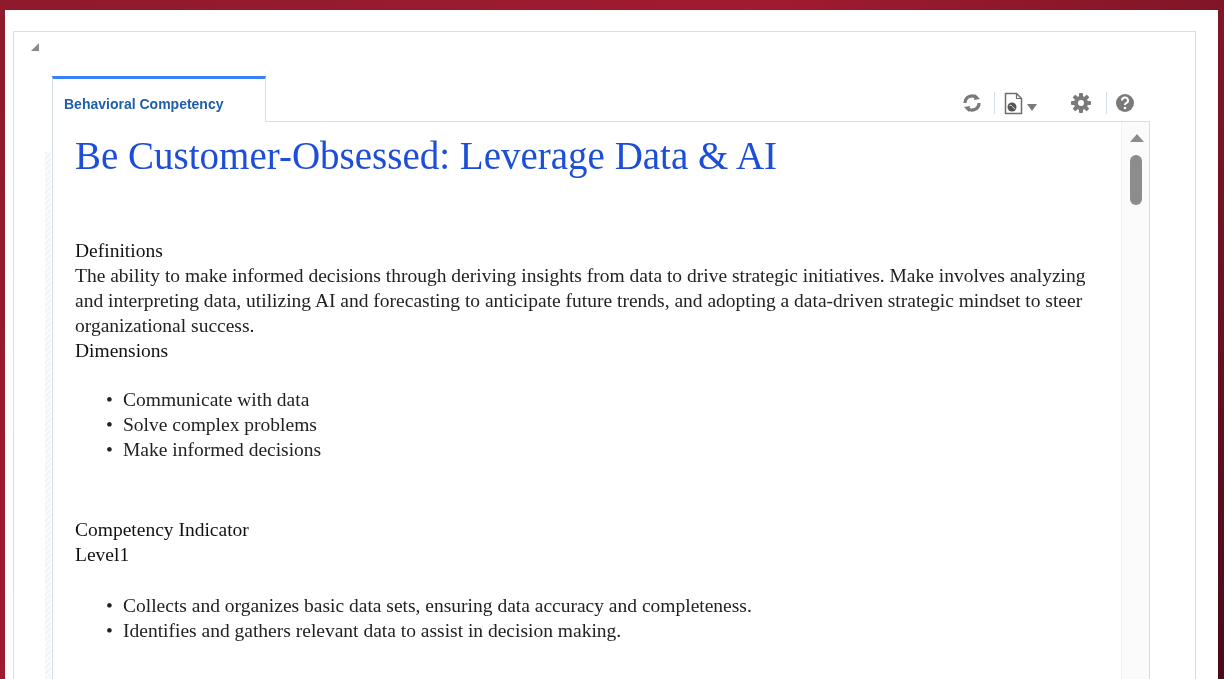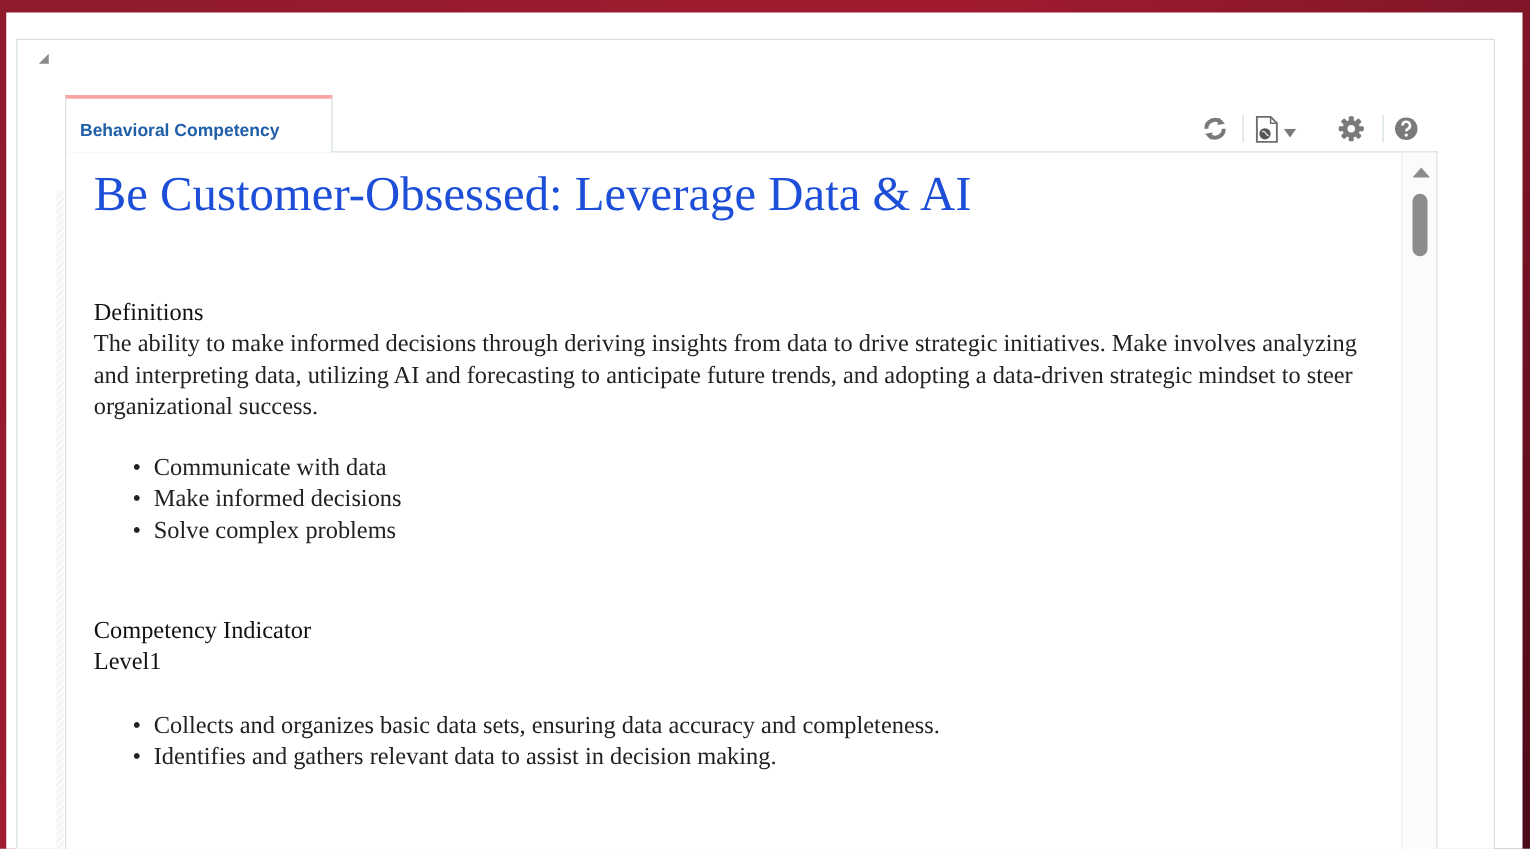--- a/index.html
+++ b/index.html
@@ -16,21 +16,21 @@
     position:absolute; left:13px; top:31px; width:1181px; height:660px;
     border:1px solid #d6dfe6; background:#fff;
   }
   .collapse-toggle {
     position:absolute; left:17px; top:11px; width:0; height:0;
     border-left:8px solid transparent; border-bottom:8px solid #8a8a8a;
     cursor:pointer;
   }
   .tab {
     position:absolute; left:38px; top:44px; width:214px; height:46px;
-    border-top:3px solid #fca5a5; border-left:1px solid #d6dfe6; border-right:1px solid #d6dfe6;
+    border-top:3px solid #3b82f6; border-left:1px solid #d6dfe6; border-right:1px solid #d6dfe6;
     background:#fff; z-index:2; box-sizing:border-box;
   }
   .tab span {
     position:absolute; left:11px; top:17px; font-size:14px; font-weight:bold; color:#1f5fa8;
     font-family:"Liberation Sans", sans-serif;
   }
   .tb-icon { position:absolute; cursor:pointer; }
   .tb-sep { position:absolute; top:60px; width:1px; height:22px; background:#d6dfe6; }
   .content-pane {
     position:absolute; left:38px; top:89px; width:1096px; height:580px;
@@ -120,25 +120,26 @@
       <circle cx="10" cy="15" r="1.3" fill="#fff"></circle>
     </svg>
   </div>
 
   <div class="content-pane">
     <div class="doc">
       <h1>Be Customer-Obsessed: Leverage Data &amp; AI</h1>
       <div style="height:62px;"></div>
       <div class="sec-title">Definitions</div>
       <div>The ability to make informed decisions through deriving insights from data to drive strategic initiatives. Make involves analyzing and interpreting data, utilizing AI and forecasting to anticipate future trends, and adopting a data-driven strategic mindset to steer organizational success.</div>
+      <div class="sec-title">Dimensions</div>
       <div style="height:24px;"></div>
       <ul>
         <li>Communicate with data</li>
+        <li>Solve complex problems</li>
         <li>Make informed decisions</li>
-        <li>Solve complex problems</li>
       </ul>
       <div style="height:55px;"></div>
       <div class="sec-title">Competency Indicator</div>
       <div class="sec-title">Level1</div>
       <div style="height:26px;"></div>
       <ul>
         <li>Collects and organizes basic data sets, ensuring data accuracy and completeness.</li>
         <li>Identifies and gathers relevant data to assist in decision making.</li>
       </ul>
     </div>

